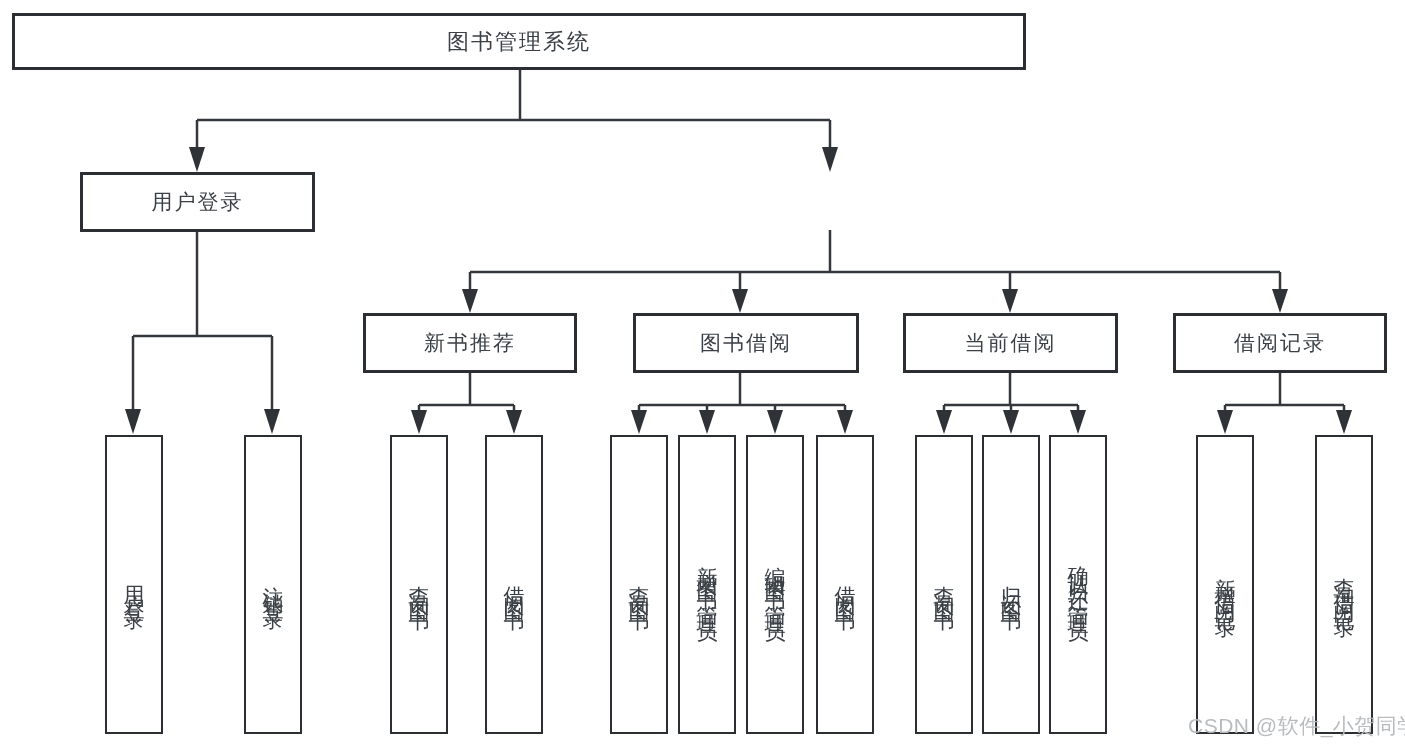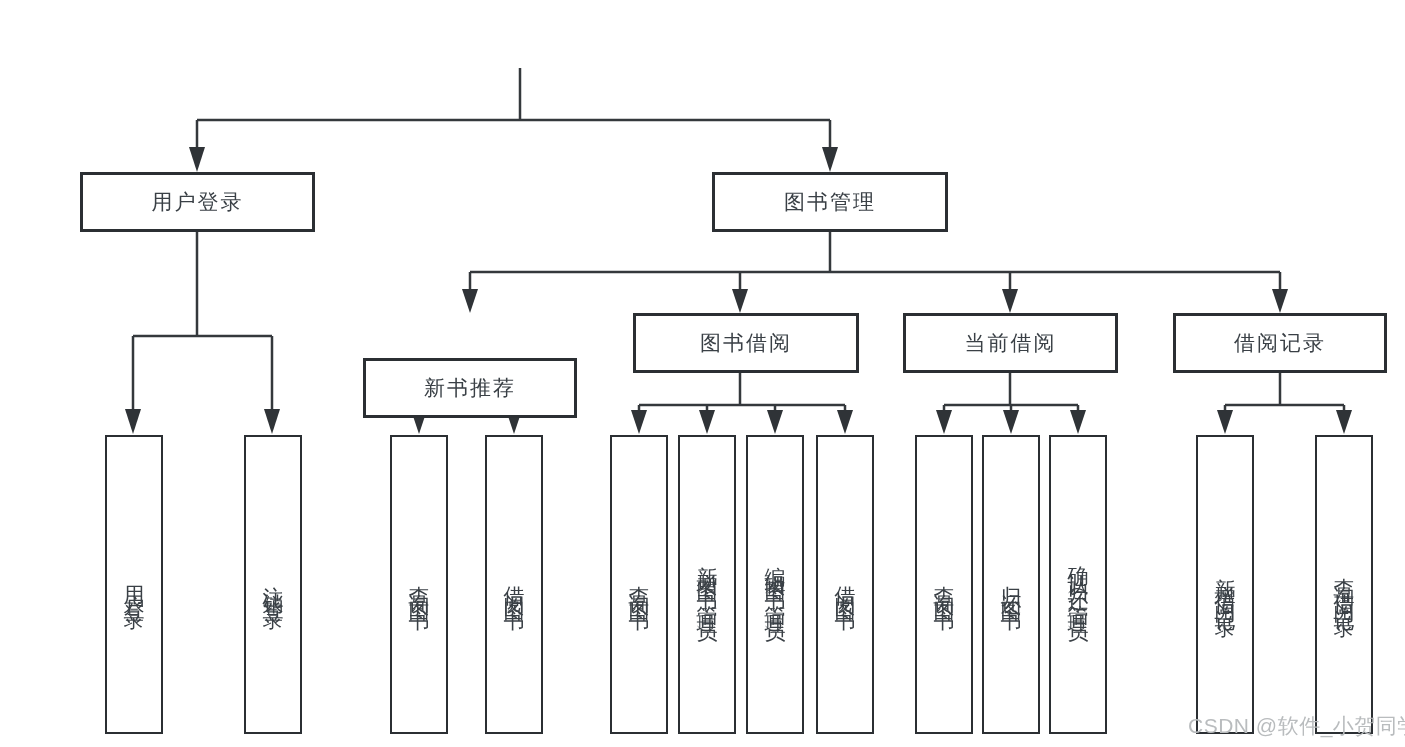--- a/index.html
+++ b/index.html
@@ -82,25 +82,25 @@
       <polygon points="1003,410 1019,410 1011,434"></polygon>
       <polygon points="1070,410 1086,410 1078,434"></polygon>
     </g>
     <g>
       <path d="M1280 371 V405 M1225 405 H1344 M1225 405 V414 M1344 405 V414"></path>
       <polygon points="1217,410 1233,410 1225,434"></polygon>
       <polygon points="1336,410 1352,410 1344,434"></polygon>
     </g>
   </svg>
 
+  <div class="node root" style="left:12px;top:13px;width:1014px;height:57px;">图书管理系统</div>
 
   <div class="node branch" style="left:80px;top:172px;width:235px;height:60px;">用户登录</div>
-  <div class="node branch" style="left:712px;top:172px;width:236px;height:60px;">图书管理</div>
 
-  <div class="node branch" style="left:363px;top:313px;width:214px;height:60px;margin-top:45px;">新书推荐</div>
+  <div class="node branch" style="left:363px;top:313px;width:214px;height:60px;">新书推荐</div>
   <div class="node branch" style="left:633px;top:313px;width:226px;height:60px;">图书借阅</div>
   <div class="node branch" style="left:903px;top:313px;width:215px;height:60px;">当前借阅</div>
   <div class="node branch" style="left:1173px;top:313px;width:214px;height:60px;">借阅记录</div>
 
   <div class="node leaf" style="left:105px;top:435px;width:58px;height:299px;">用户登录</div>
   <div class="node leaf" style="left:244px;top:435px;width:58px;height:299px;">注销登录</div>
 
   <div class="node leaf" style="left:390px;top:435px;width:58px;height:299px;">查询图书</div>
   <div class="node leaf" style="left:485px;top:435px;width:58px;height:299px;">借阅图书</div>
 

